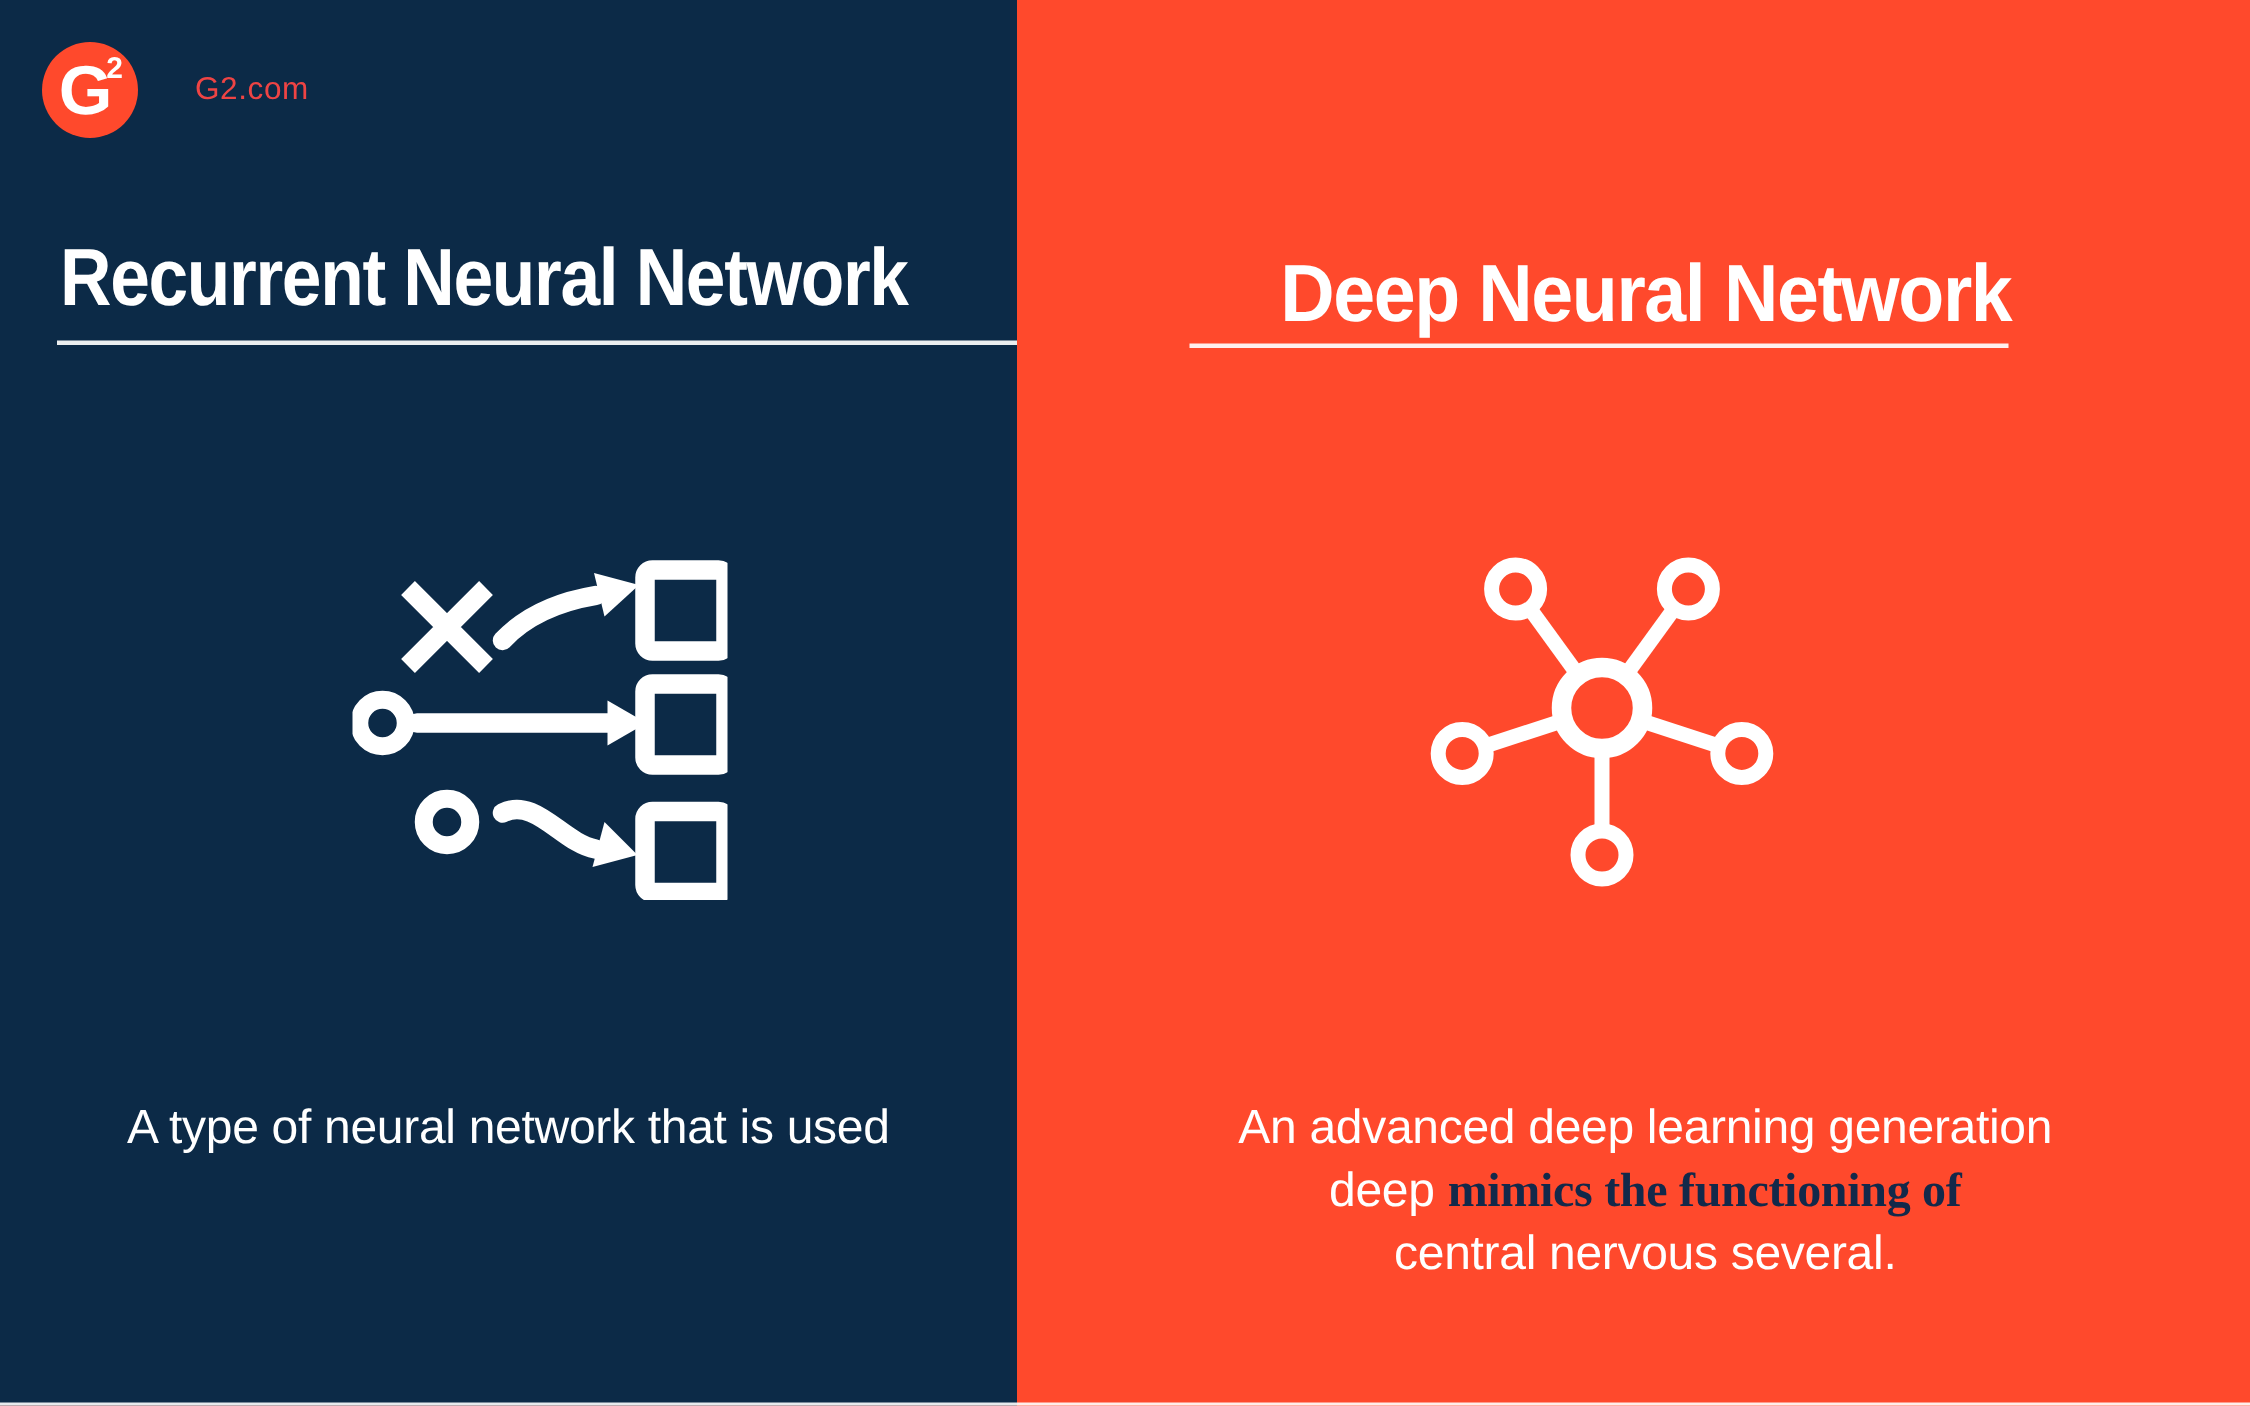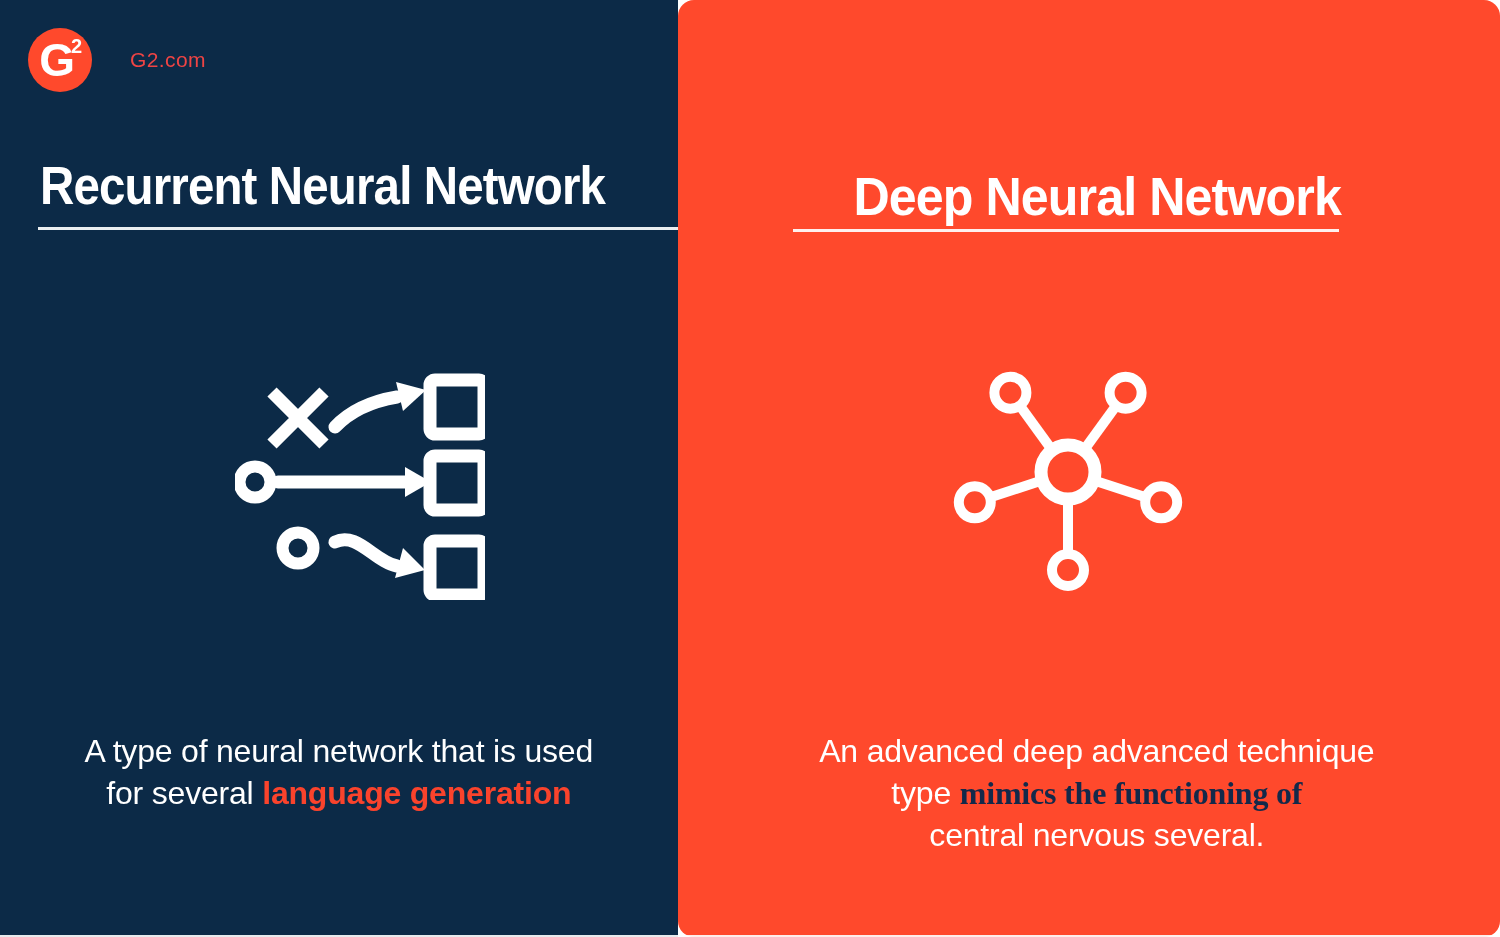--- a/index.html
+++ b/index.html
@@ -17,21 +17,21 @@
     font-family: "Liberation Sans", "DejaVu Sans", sans-serif;
     overflow: hidden;
   }
   .infographic {
     position: relative;
     width: 1500px; height: 937px;
     display: flex;
   }
   .panel { position: relative; height: 100%; overflow: hidden; }
   .panel.left  { width: 740px; background: var(--navy); }
-  .panel.right { width: 898px; background: var(--orange); border-radius: 16px; }
+  .panel.right { width: 898px; background: var(--orange); }
 
   
   .brand {
     position: absolute; top: 28px; left: 28px;
     display: flex; align-items: center; gap: 38px;
   }
   .logo-circle {
     position: relative;
     width: 64px; height: 64px; border-radius: 50%;
     background: var(--orange);
@@ -126,21 +126,20 @@
 
       <line x1="43" y1="112" x2="174" y2="112" stroke="#fff" stroke-width="13" stroke-linecap="round"></line>
       <path d="M196 112 L170 97 L170 127 Z" fill="#fff"></path>
 
       <path d="M100 172 C 122 161, 140 192, 162 196" stroke="#fff" stroke-width="13" fill="none" stroke-linecap="round"></path>
       <path d="M190 200 L160 208 L168 178 Z" fill="#fff"></path>
     </svg>
 
     <p class="desc">
       <span class="line"><span>A type of neural network that is used</span><b class="hl hl-left"></b><span></span></span>
-      <span class="line"><span>for several </span><b class="hl hl-left">language generation</b><span></span></span>
     </p>
   </section>
 
   <section class="panel right">
 
     <h1 class="title right-title">Deep Neural Network</h1>
     <div class="rule right-rule"></div>
 
     <svg class="icon hub" viewBox="0 0 240 240" xmlns="http://www.w3.org/2000/svg" aria-hidden="true">
 
@@ -157,20 +156,20 @@
       <g stroke="#fff" stroke-width="10" fill="none">
         <circle cx="120" cy="218" r="16"></circle>
         <circle cx="26.8" cy="150.3" r="16"></circle>
         <circle cx="62.4" cy="40.7" r="16"></circle>
         <circle cx="177.6" cy="40.7" r="16"></circle>
         <circle cx="213.2" cy="150.3" r="16"></circle>
       </g>
     </svg>
 
     <p class="desc">
-      <span class="line"><span>An advanced deep advanced technique</span><b class="hl hl-right"></b><span></span></span>
-      <span class="line"><span>type </span><b class="hl hl-right">mimics the functioning of</b><span></span></span>
+      <span class="line"><span>An advanced deep learning generation</span><b class="hl hl-right"></b><span></span></span>
+      <span class="line"><span>deep </span><b class="hl hl-right">mimics the functioning of</b><span></span></span>
       <span class="line"><span>central nervous several.</span><b class="hl hl-right"></b><span></span></span>
     </p>
   </section>
 
   <div class="bottom-edge"></div>
 </div>
 
 </body></html>

